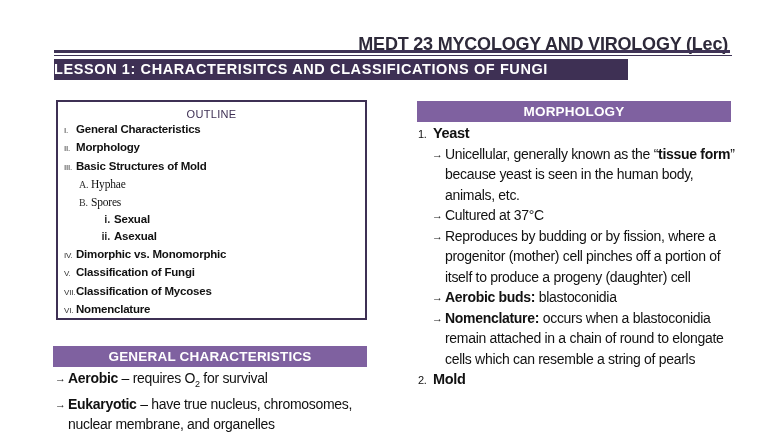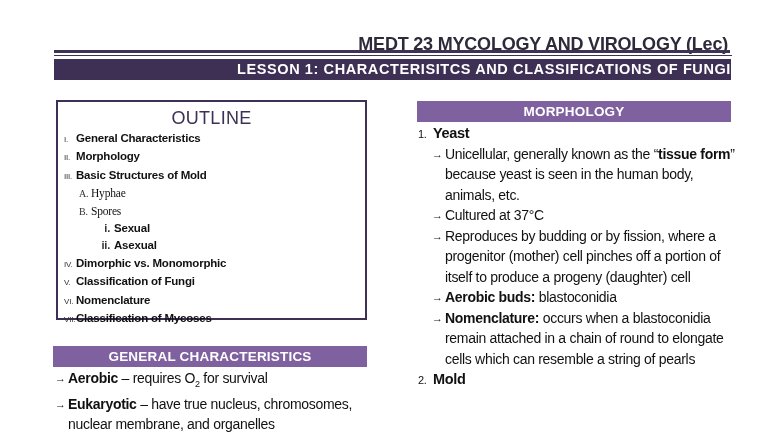--- a/index.html
+++ b/index.html
@@ -2,26 +2,26 @@
 <html><head>
 <meta charset="utf-8">
 <style>
   html, body { margin:0; padding:0; background:#ffffff; }
   body { width:784px; height:441px; position:relative; overflow:hidden;
          font-family:"Liberation Sans", sans-serif; color:#111; }
   .course { position:absolute; right:56px; top:34px; font-size:18px; font-weight:bold;
             color:#2e2a3a; letter-spacing:-0.2px; }
   .rule-thick { position:absolute; left:54px; width:676px; top:50px; height:3px; background:#3f3355; }
   .rule-thin { position:absolute; left:54px; width:678px; top:54.5px; height:1px; background:#3f3355; }
-  .banner { position:absolute; left:54px; top:59px; width:677px; height:21px; background:#3e3054;
-            color:#fff; font-weight:bold; font-size:14.5px; text-align:right; line-height:21px;
+  .banner { position:absolute; left:54px; top:59px; width:574px; height:21px; background:#3e3054;
+            color:#fff; font-weight:bold; font-size:14.5px; text-align:left; line-height:21px;
             letter-spacing:0.6px; }
   .outline { position:absolute; left:56px; top:100px; width:311px; height:220px;
              border:2px solid #3e3054; box-sizing:border-box; padding:6px 6px 0 6px; }
-  .outline-title { text-align:center; font-size:18px; color:#3e3054; margin:0 0 1px 0; letter-spacing:0.3px; }
+  .outline-title { text-align:center; font-size:11px; color:#3e3054; margin:0 0 1px 0; letter-spacing:0.3px; }
   .ol-item { font-size:11.5px; line-height:17.4px; white-space:nowrap; letter-spacing:-0.2px; }
   .ol-item .num { font-size:8px; color:#333; display:inline-block; min-width:12px; }
   .ol-item.bold .txt { font-weight:bold; }
   .ol-item.sub { padding-left:15px;font-family:Liberation Serif, serif; }
   .ol-item.sub .num { font-size:10px; min-width:12px; }
   .ol-item.subsub { padding-left:30px;font-weight:bold; }
   .ol-item.subsub .num { font-size:11px; min-width:16px; text-align:right; margin-right:4px; }
   .sec-bar { position:absolute; height:21px; background:#7f61a0; color:#fff; font-weight:bold;
              font-size:13.5px; text-align:center; line-height:21px; letter-spacing:0.2px; }
   .gen-bar { left:53px; top:346px; width:314px; }
@@ -48,22 +48,22 @@
   <div class="outline-title">OUTLINE</div>
   <div class="ol-item bold"><span class="num">I.</span><span class="txt">General Characteristics</span></div>
   <div class="ol-item bold"><span class="num">II.</span><span class="txt">Morphology</span></div>
   <div class="ol-item bold"><span class="num">III.</span><span class="txt">Basic Structures of Mold</span></div>
   <div class="ol-item sub"><span class="num">A.</span><span class="txt">Hyphae</span></div>
   <div class="ol-item sub"><span class="num">B.</span><span class="txt">Spores</span></div>
   <div class="ol-item subsub"><span class="num">i.</span><span class="txt">Sexual</span></div>
   <div class="ol-item subsub"><span class="num">ii.</span><span class="txt">Asexual</span></div>
   <div class="ol-item bold"><span class="num">IV.</span><span class="txt">Dimorphic vs. Monomorphic</span></div>
   <div class="ol-item bold"><span class="num">V.</span><span class="txt">Classification of Fungi</span></div>
+  <div class="ol-item bold"><span class="num">VII.</span><span class="txt">Classification of Mycoses</span></div>
   <div class="ol-item bold"><span class="num">VI.</span><span class="txt">Nomenclature</span></div>
-  <div class="ol-item bold"><span class="num">VII.</span><span class="txt">Classification of Mycoses</span></div>
 </div>
 
 <div class="sec-bar gen-bar">GENERAL CHARACTERISTICS</div>
 <div class="gen-list">
   <div class="arrow-item">
     <span class="arrow">→</span><b>Aerobic</b><span> – </span><span>requires O</span><sub>2</sub><span> for survival</span>
   </div>
   <div class="arrow-item">
     <span class="arrow">→</span><b>Eukaryotic</b><span> – </span><span>have true nucleus, chromosomes, nuclear membrane, and organelles</span>
   </div>

